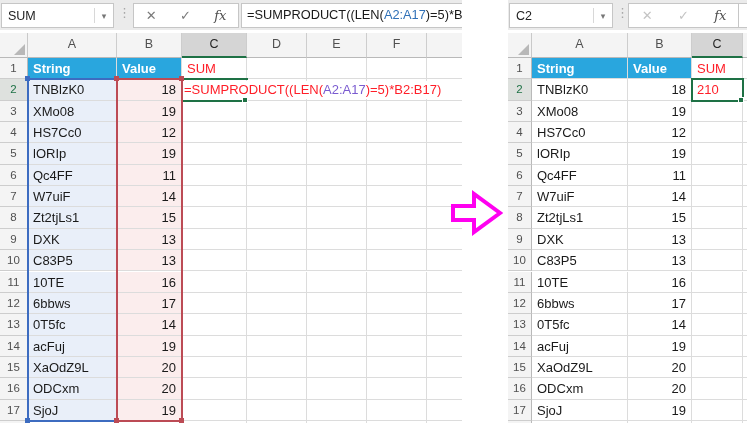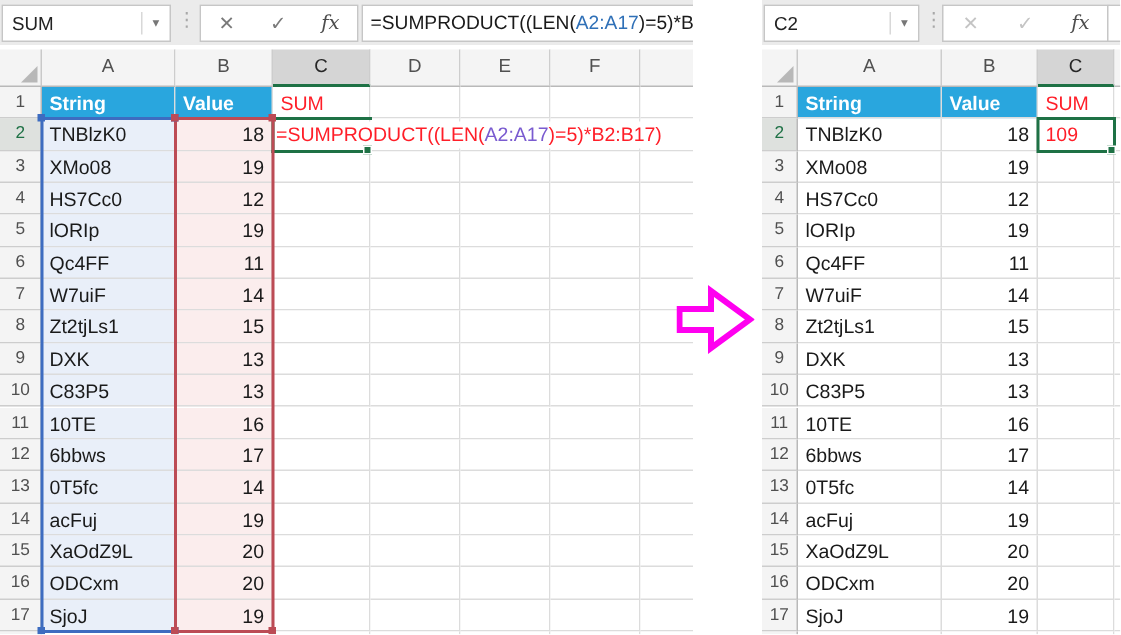--- a/index.html
+++ b/index.html
@@ -275,21 +275,21 @@
         <div class="colhdr sel" style="left: 184px; top: 33px; width: 51px; height: 25px; line-height: 23px;">C</div>
         <div class="colhdr" style="left: 235px; top: 33px; width: 10px; height: 25px; line-height: 23px;"></div>
         <div class="rowhdr" style="left: 0px; top: 58px; width: 24px; height: 21.35px; line-height: 21.35px;">1</div>
         <div class="cell bluehdr" style="background: rgb(41, 166, 222); left: 24px; top: 58px; width: 96px; height: 21.35px; line-height: 21.35px;">String</div>
         <div class="cell bluehdr" style="background: rgb(41, 166, 222); left: 120px; top: 58px; width: 64px; height: 21.35px; line-height: 21.35px;">Value</div>
         <div class="cell redtext" style="left: 184px; top: 58px; width: 51px; height: 21.35px; line-height: 21.35px;">SUM</div>
         <div class="cell" style="left: 235px; top: 58px; width: 10px; height: 21.35px; line-height: 21.35px;"></div>
         <div class="rowhdr sel" style="left: 0px; top: 79.35px; width: 24px; height: 21.35px; line-height: 21.35px;">2</div>
         <div class="cell" style="left: 24px; top: 79.35px; width: 96px; height: 21.35px; line-height: 21.35px;">TNBlzK0</div>
         <div class="cell num" style="left: 120px; top: 79.35px; width: 64px; height: 21.35px; line-height: 21.35px;">18</div>
-        <div class="cell redtext" style="left: 184px; top: 79.35px; width: 51px; height: 21.35px; line-height: 21.35px;">109</div>
+        <div class="cell redtext" style="left: 184px; top: 79.35px; width: 51px; height: 21.35px; line-height: 21.35px;">210</div>
         <div class="cell" style="left: 235px; top: 79.35px; width: 10px; height: 21.35px; line-height: 21.35px;"></div>
         <div class="rowhdr" style="left: 0px; top: 100.7px; width: 24px; height: 21.35px; line-height: 21.35px;">3</div>
         <div class="cell" style="left: 24px; top: 100.7px; width: 96px; height: 21.35px; line-height: 21.35px;">XMo08</div>
         <div class="cell num" style="left: 120px; top: 100.7px; width: 64px; height: 21.35px; line-height: 21.35px;">19</div>
         <div class="cell" style="left: 184px; top: 100.7px; width: 51px; height: 21.35px; line-height: 21.35px;"></div>
         <div class="cell" style="left: 235px; top: 100.7px; width: 10px; height: 21.35px; line-height: 21.35px;"></div>
         <div class="rowhdr" style="left: 0px; top: 122.05px; width: 24px; height: 21.35px; line-height: 21.35px;">4</div>
         <div class="cell" style="left: 24px; top: 122.05px; width: 96px; height: 21.35px; line-height: 21.35px;">HS7Cc0</div>
         <div class="cell num" style="left: 120px; top: 122.05px; width: 64px; height: 21.35px; line-height: 21.35px;">12</div>
         <div class="cell" style="left: 184px; top: 122.05px; width: 51px; height: 21.35px; line-height: 21.35px;"></div>

